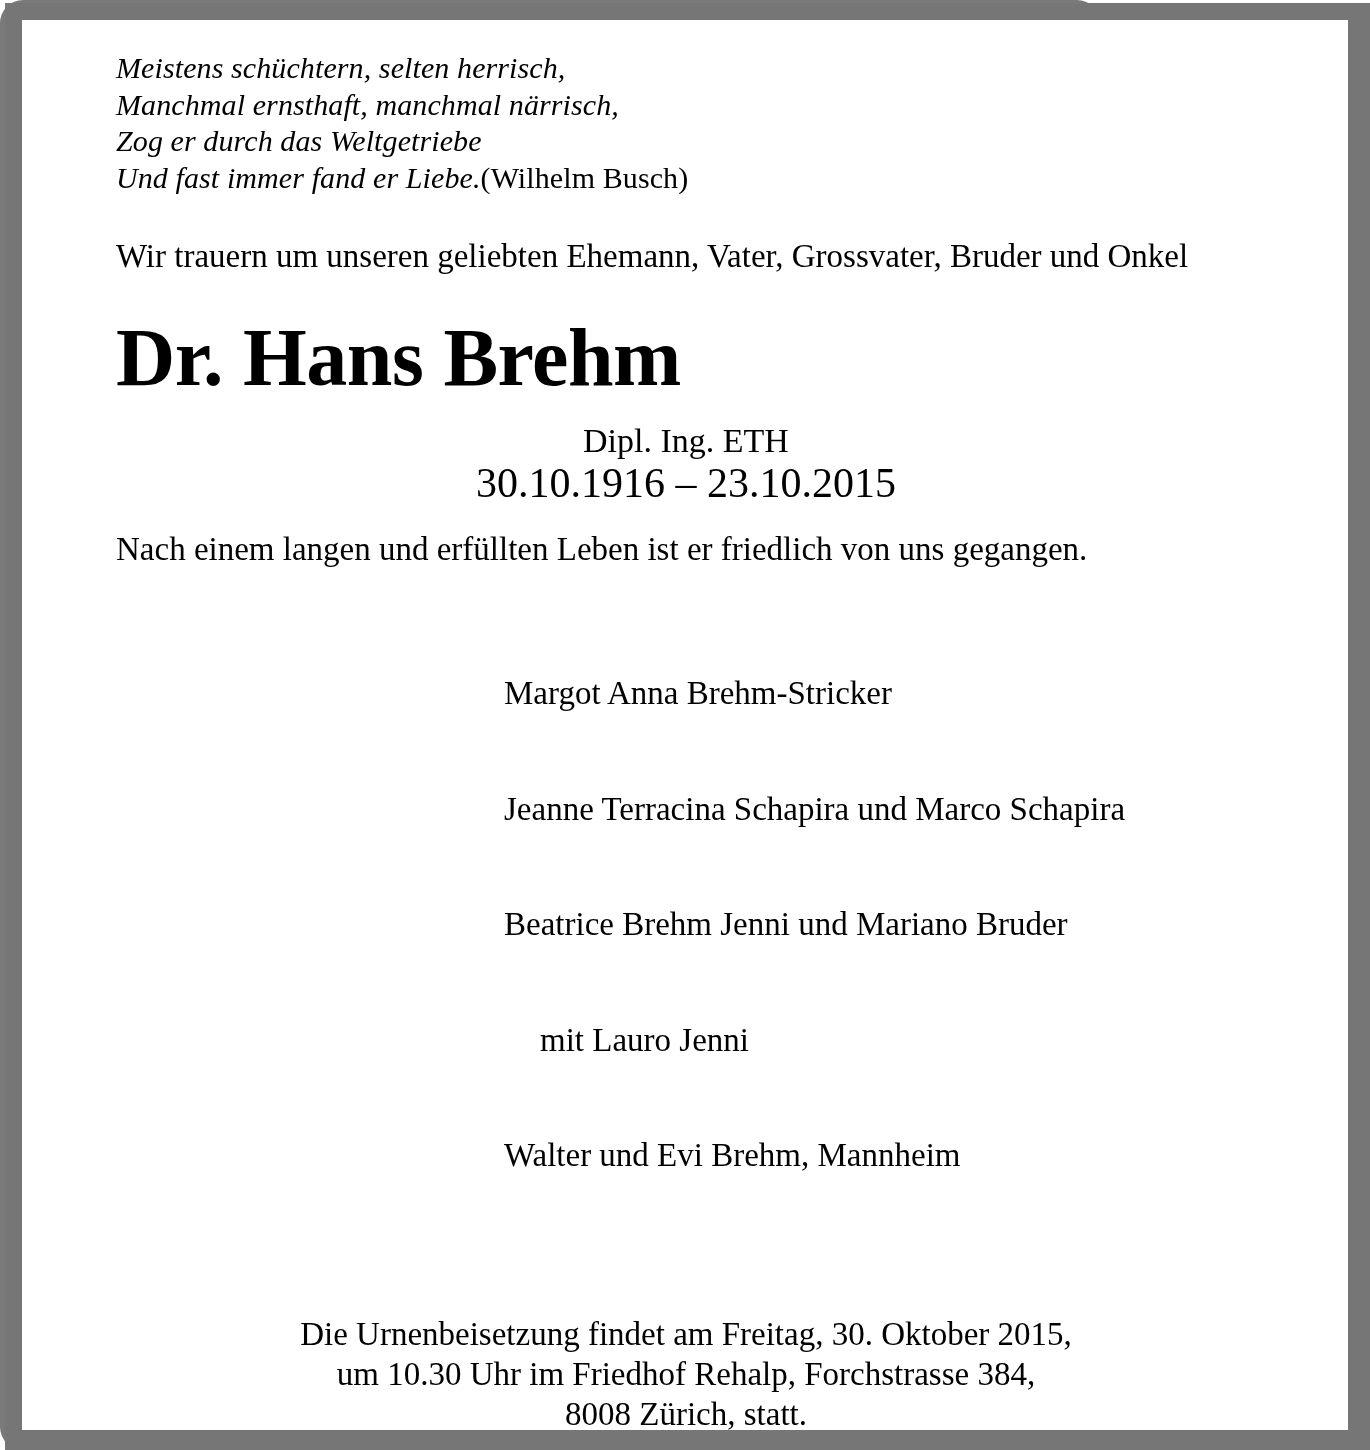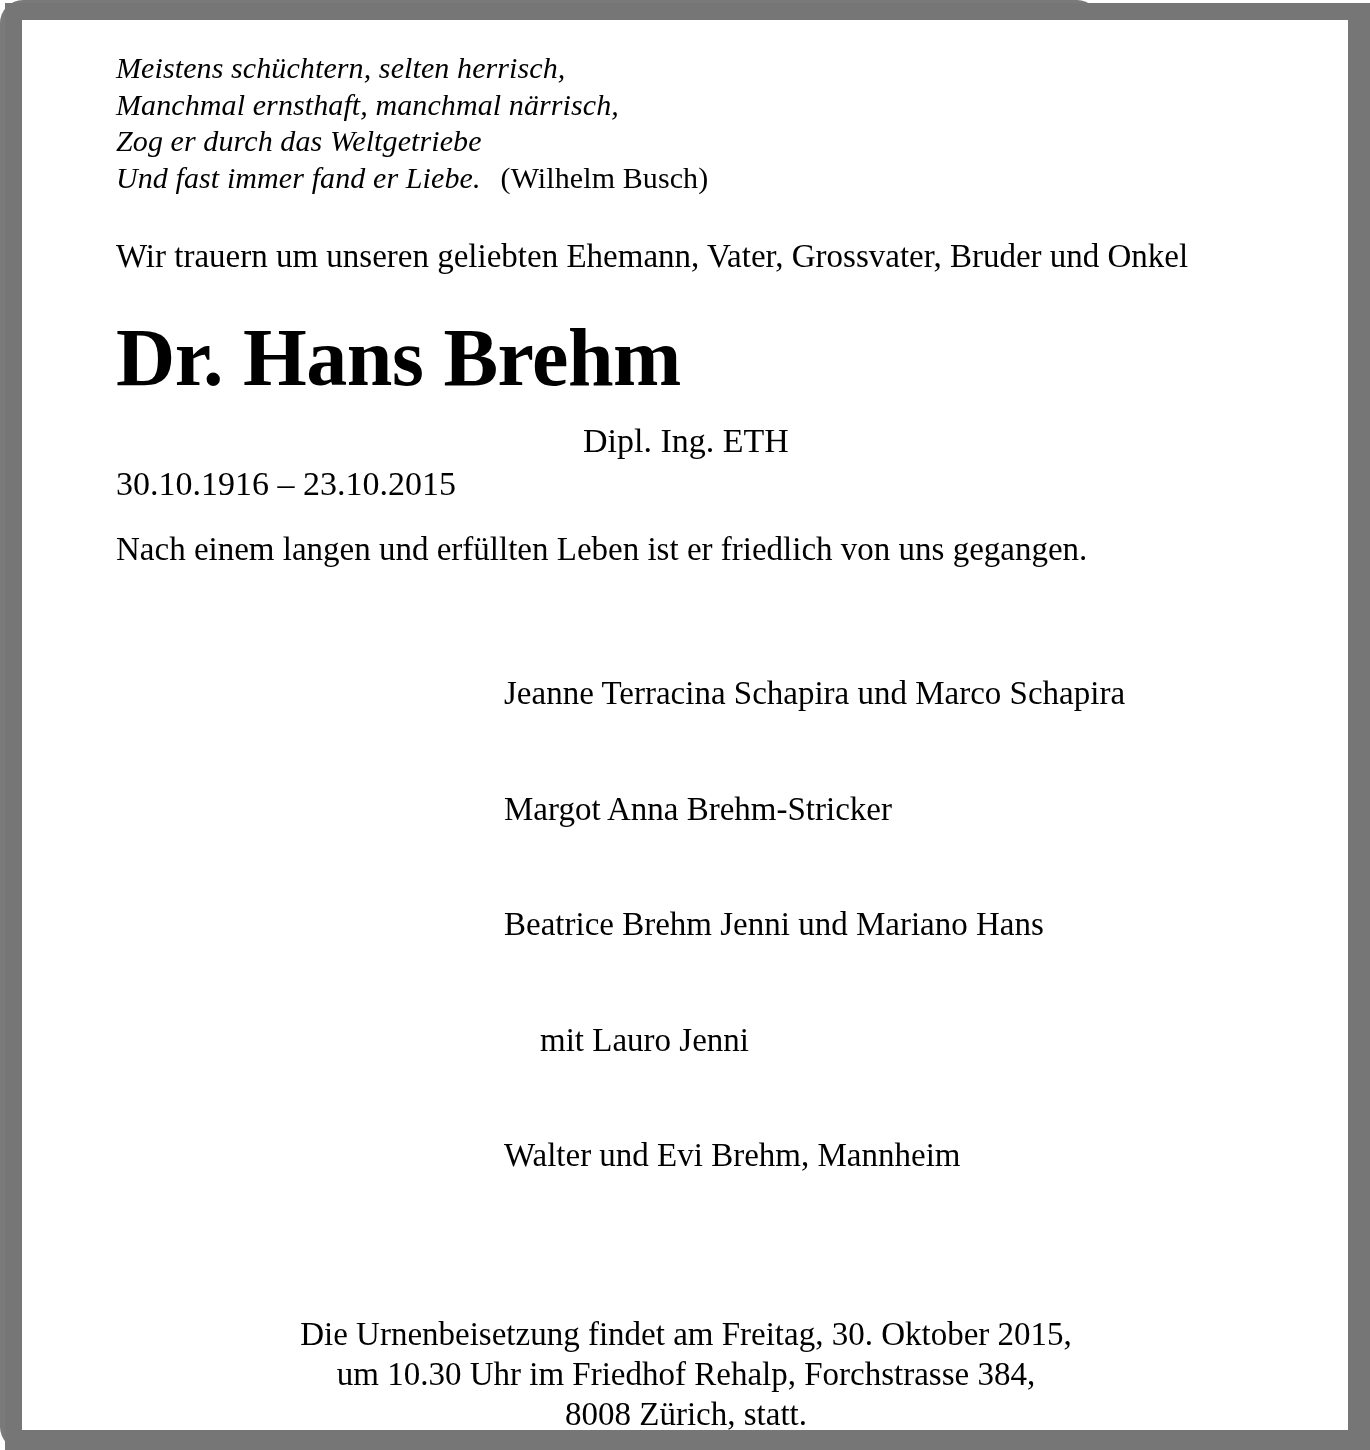--- a/index.html
+++ b/index.html
@@ -57,21 +57,20 @@
     font-style: italic;
     font-size: 30px;
     line-height: 36.5px;
     white-space: pre-line;
     letter-spacing: 0.1px;
   }
   #poem-attrib {
     font-style: normal;
     font-size: 30px;
     line-height: 36.5px;
-    margin-left: 20px;
   }
 
   
   #intro {
     margin-top: 38px;
     font-size: 33px;
     line-height: 44px;
     text-align: justify;
     text-align-last: left;
     width: 1142px;
@@ -85,22 +84,22 @@
     line-height: 84px;
     letter-spacing: -0.5px;
   }
   #title-line {
     margin-top: 20px;
     text-align: center;
     font-size: 34px;
     line-height: 42px;
   }
   #dates-line {
-    text-align: left;
-    font-size: 34px;
+    text-align: center;
+    font-size: 42px;
     line-height: 43px;
   }
 
   
   #passing {
     margin-top: 23px;
     font-size: 33px;
     line-height: 43px;
     text-align: left;
     width: 1142px;
@@ -145,23 +144,23 @@
 
         <div class="blk" id="name">Dr. Hans Brehm</div>
 
         <div class="blk" id="title-line">Dipl. Ing. ETH</div>
 
         <div class="blk" id="dates-line">30.10.1916 – 23.10.2015</div>
 
         <div class="blk" id="passing">Nach einem langen und erfüllten Leben ist er friedlich von uns gegangen.</div>
 
         <div class="blk" id="survivors">
+          <span class="surv-line">Margot Anna Brehm-Stricker</span>
           <span class="surv-line">Jeanne Terracina Schapira und Marco Schapira</span>
-          <span class="surv-line">Margot Anna Brehm-Stricker</span>
-          <span class="surv-line">Beatrice Brehm Jenni und Mariano Hans</span>
+          <span class="surv-line">Beatrice Brehm Jenni und Mariano Bruder</span>
           <span class="surv-line surv-indent">mit Lauro Jenni</span>
           <span class="surv-line">Walter und Evi Brehm, Mannheim</span>
         </div>
 
         <div class="blk" id="ceremony-1">Die Urnenbeisetzung findet am Freitag, 30. Oktober 2015,
 um 10.30 Uhr im Friedhof Rehalp, Forchstrasse 384,
 8008 Zürich, statt.</div>
 
       </div>
 

